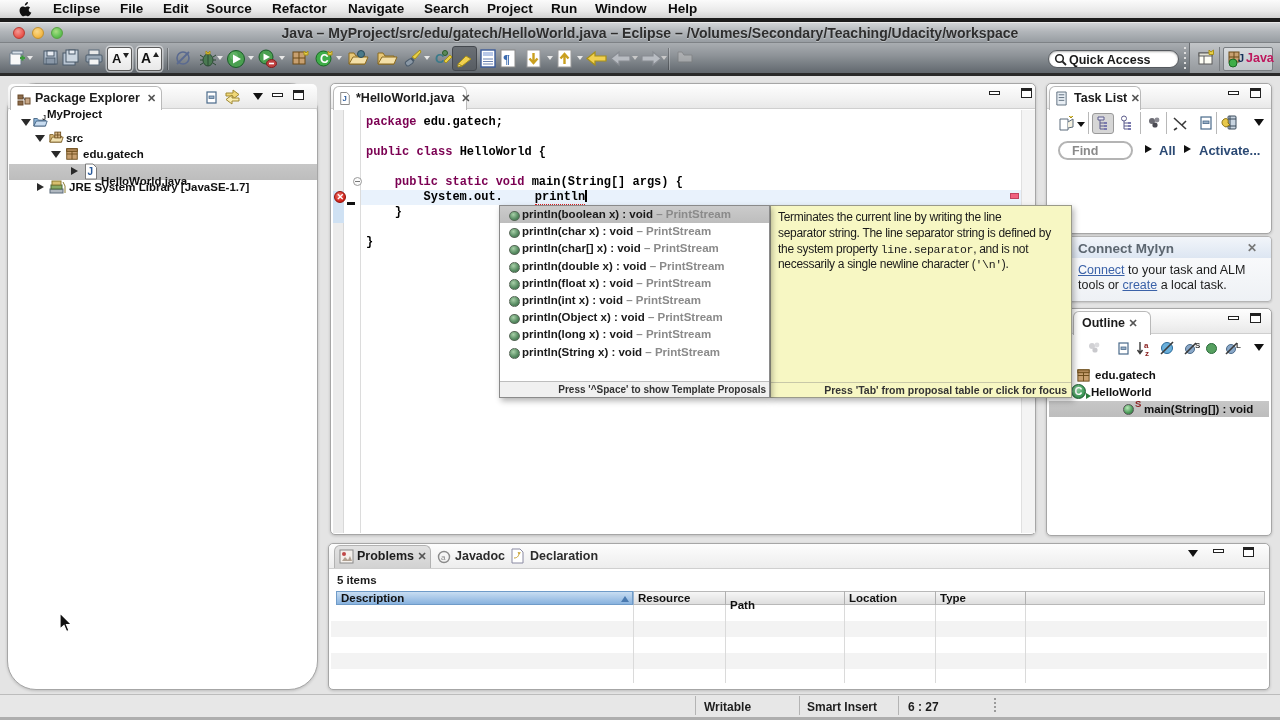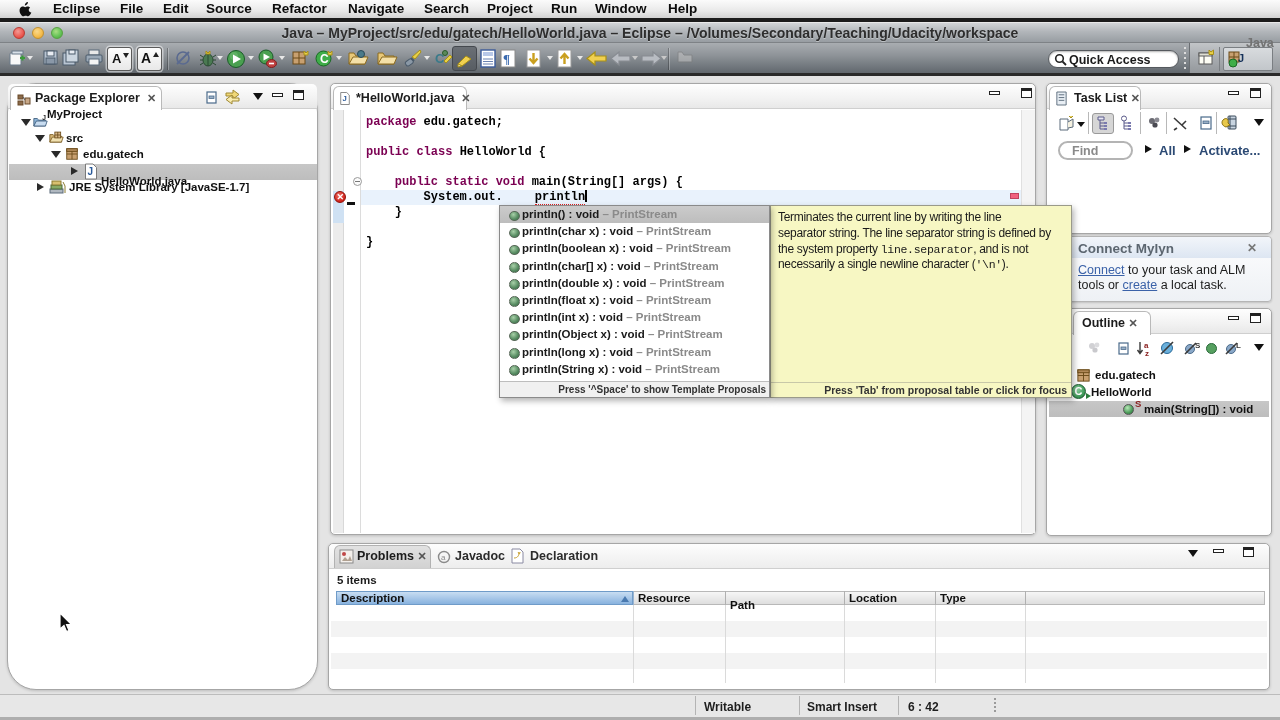--- a/index.html
+++ b/index.html
@@ -219,21 +219,21 @@
     </svg>
  <div class="abs" style="left:1219px;top:47px;width:1px;height:24px;background:#7a7e82;"></div>
  <div class="abs" style="left:1223px;top:47px;width:50px;height:24px;background:linear-gradient(#d8dbde,#c2c6ca);border:1px solid #7a7e82;border-radius:2px;"></div>
  <svg class="abs" style="left:1227px;top:50px;" width="17" height="18" viewBox="0 0 17 18">
       <rect x="2" y="2" width="10" height="10" fill="#c8a070" stroke="#6a4a18"></rect>
       <line x1="7" y1="2" x2="7" y2="12" stroke="#6a4a18"></line>
       <line x1="2" y1="7" x2="12" y2="7" stroke="#6a4a18"></line>
       <circle cx="6" cy="13" r="4" fill="#3fae49" stroke="#1a6a24"></circle>
       <text x="11" y="12" font-size="11" font-weight="bold" fill="#16325a" font-family="Liberation Sans">J</text>
     </svg>
- <div class="abs" style="left:1246px;top:36px;font-size:12.5px;font-weight:bold;color:#737373;">Java</div>
+ <div class="abs" style="left:1246px;top:51px;font-size:12.5px;font-weight:bold;color:#be185d;">Java</div>
 </div>
 
 <svg class="abs" style="left:58px;top:612px;z-index:50;" width="16" height="24" viewBox="0 0 16 24">
     <path d="M2 1 L2 17 L6 13.5 L8.5 19.5 L11 18.5 L8.5 12.5 L13.5 12.5 Z" fill="#111" stroke="#fff" stroke-width="1.2"></path>
   </svg>
 
 <div id="content"></div>
 
 <div class="panel" id="pkgpanel" style="left:7px;top:83px;width:311px;height:607px;border-radius:29px;">
  <div class="phead"></div>
@@ -335,23 +335,22 @@
     <span class="kw">public</span> <span class="kw">static</span> <span class="kw">void</span> main(String[] args) {
         System.out.<span style="border-bottom:1.5px dotted #e02020;margin-left:32px;">println</span><span style="display:inline-block;width:2px;height:12px;background:#000;vertical-align:-2px;"></span>
     }
 
 }</div>
 </div>
 
 <div class="abs" id="popup" style="left:499px;top:205px;width:271px;height:193px;background:#fff;border:1px solid #8a8a8a;box-shadow:2px 3px 6px rgba(0,0,0,.3);z-index:30;">
  <div class="abs" style="left:0;top:0;width:269px;height:17px;background:linear-gradient(#cbcbcb,#bdbdbd);"></div>
  <div id="plist" style="position:absolute;left:0;top:0;width:269px;font-size:11.5px;font-weight:bold;color:#1a1a1a;">
-      <div class="prow">println() : void <span class="gy">– PrintStream</span></div>
+      <div class="prow">println(boolean x) : void <span class="gy">– PrintStream</span></div>
       <div class="prow">println(char x) : void <span class="gy">– PrintStream</span></div>
-      <div class="prow">println(boolean x) : void <span class="gy">– PrintStream</span></div>
       <div class="prow">println(char[] x) : void <span class="gy">– PrintStream</span></div>
       <div class="prow">println(double x) : void <span class="gy">– PrintStream</span></div>
       <div class="prow">println(float x) : void <span class="gy">– PrintStream</span></div>
       <div class="prow">println(int x) : void <span class="gy">– PrintStream</span></div>
       <div class="prow">println(Object x) : void <span class="gy">– PrintStream</span></div>
       <div class="prow">println(long x) : void <span class="gy">– PrintStream</span></div>
       <div class="prow">println(String x) : void <span class="gy">– PrintStream</span></div>
     </div>
  <div class="abs" style="left:0;bottom:0;width:269px;height:16px;background:#f0f0f0;border-top:1px solid #bdbdbd;font-size:10px;font-weight:bold;color:#333;text-align:right;padding:2px 3px 0 0;">Press '^Space' to show Template Proposals</div>
 </div>
@@ -537,17 +536,17 @@
  <div class="abs" style="left:396px;top:61px;width:1px;height:78px;background:#dadada;"></div>
  <div class="abs" style="left:515px;top:61px;width:1px;height:78px;background:#dadada;"></div>
  <div class="abs" style="left:606px;top:61px;width:1px;height:78px;background:#dadada;"></div>
  <div class="abs" style="left:696px;top:61px;width:1px;height:78px;background:#dadada;"></div>
 </div>
 
 <div class="abs" style="left:0;top:694px;width:1280px;height:23px;background:#e7e7e7;border-top:1px solid #bcbcbc;"></div>
 <div class="abs" style="left:0;top:717px;width:1280px;height:3px;background:#aeaeae;"></div>
 <div class="statusbar-txt" style="left:704px;">Writable</div>
 <div class="statusbar-txt" style="left:807px;">Smart Insert</div>
-<div class="statusbar-txt" style="left:908px;">6 : 42</div>
+<div class="statusbar-txt" style="left:908px;">6 : 27</div>
 <div class="abs" style="left:695px;top:696px;width:1px;height:19px;background:#b4b4b4;"></div>
 <div class="abs" style="left:799px;top:696px;width:1px;height:19px;background:#b4b4b4;"></div>
 <div class="abs" style="left:898px;top:696px;width:1px;height:19px;background:#b4b4b4;"></div>
 <div class="abs" style="left:994px;top:698px;width:2px;height:16px;background:repeating-linear-gradient(#9a9a9a 0 2px,transparent 2px 4px);"></div>
 
 </body></html>

